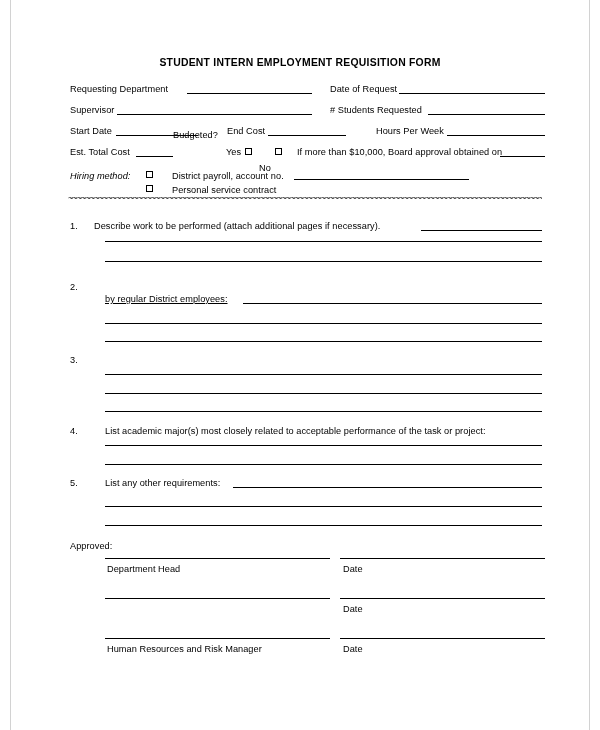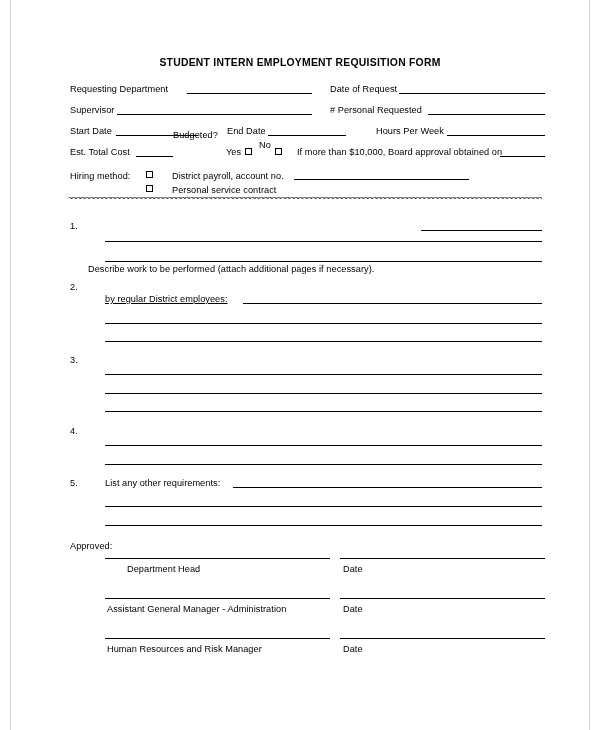--- a/index.html
+++ b/index.html
@@ -88,91 +88,91 @@
 
   <div class="t" style="left:70px; top:84px;">Requesting Department</div>
   <div class="ln" style="left:187px; top:93px; width:125px;"></div>
 
   <div class="t" style="left:330px; top:84px;">Date of Request</div>
   <div class="ln" style="left:399px; top:93px; width:146px;"></div>
 
   <div class="t" style="left:70px; top:105px;text-align:right;">Supervisor</div>
   <div class="ln" style="left:117px; top:114px; width:195px;"></div>
 
-  <div class="t" style="left:330px; top:105px;"># Personal Requested</div>
+  <div class="t" style="left:330px; top:105px;"># Students Requested</div>
   <div class="ln" style="left:428px; top:114px; width:117px;"></div>
 
   <div class="t" style="left:70px; top:126px;">Start Date</div>
   <div class="ln" style="left:116px; top:135px; width:82px;"></div>
 
-  <div class="t" style="left:227px; top:126px;">End Date</div>
+  <div class="t" style="left:227px; top:126px;">End Cost</div>
   <div class="ln" style="left:268px; top:135px; width:78px;"></div>
 
   <div class="t" style="left:376px; top:126px;">Hours Per Week</div>
   <div class="ln" style="left:447px; top:135px; width:98px;"></div>
 
   <div class="t" style="left:70px; top:147px;">Est. Total Cost</div>
   <div class="ln" style="left:136px; top:156px; width:37px;"></div>
 
   <div class="t" style="left:173px; top:130px;text-align:center;">Budgeted?</div>
   <div class="t" style="left:226px; top:147px;">Yes</div>
   <div class="cb" style="left:245px; top:148px;"></div>
-  <div class="t" style="left:259px; top:140px;">No</div>
+  <div class="t" style="left:259px; top:163px;">No</div>
   <div class="cb" style="left:275px; top:148px;"></div>
 
   <div class="t" style="left:297px; top:147px;">If more than $10,000, Board approval obtained on</div>
   <div class="ln" style="left:500px; top:156px; width:45px;"></div>
 
-  <div class="t" style="left:70px; top:171px;">Hiring method:</div>
+  <div class="t" style="left:70px; top:171px;font-style:italic;">Hiring method:</div>
 
   <div class="cb" style="left:146px; top:171px;"></div>
   <div class="t" style="left:172px; top:171px;">District payroll, account no.</div>
   <div class="ln" style="left:294px; top:179px; width:175px;"></div>
 
   <div class="cb" style="left:146px; top:185px;"></div>
   <div class="t" style="left:172px; top:185px;">Personal service contract</div>
 
   <div class="wave" style="left:68px; top:193px; width:474px;">~~~~~~~~~~~~~~~~~~~~~~~~~~~~~~~~~~~~~~~~~~~~~~~~~~~~~~~~~~~~~~~~~~~~~~~~~~~~~~~~~~~~~~~~~~~~~~~~~~~~~~~~~~~~~~~~~~~~~~~~~~~~~~~~~~~~~~~~~~~~~~~~~~~~~~~~~~~~</div>
 
   <div class="t" style="left:70px; top:221px;">1.</div>
-  <div class="t" style="left:88px; top:221px;margin-top:43px;">Describe work to be performed (attach additional pages if necessary).</div>
+  <div class="t" style="left:94px; top:221px;">Describe work to be performed (attach additional pages if necessary).</div>
   <div class="ln" style="left:421px; top:230px; width:121px;"></div>
   <div class="ln" style="left:105px; top:241px; width:437px;"></div>
   <div class="ln" style="left:105px; top:261px; width:437px;"></div>
 
   <div class="t" style="left:70px; top:282px;">2.</div>
   <div class="t" style="left:105px; top:294px;text-decoration:underline;">by regular District employees:</div>
   <div class="ln" style="left:243px; top:303px; width:299px;"></div>
   <div class="ln" style="left:105px; top:323px; width:437px;"></div>
   <div class="ln" style="left:105px; top:341px; width:437px;"></div>
 
   <div class="t" style="left:70px; top:355px;">3.</div>
   <div class="ln" style="left:105px; top:374px; width:437px;"></div>
   <div class="ln" style="left:105px; top:393px; width:437px;"></div>
   <div class="ln" style="left:105px; top:411px; width:437px;"></div>
 
   <div class="t" style="left:70px; top:426px;">4.</div>
+  <div class="t" style="left:105px; top:426px;">List academic major(s) most closely related to acceptable performance of the task or project:</div>
   <div class="ln" style="left:105px; top:445px; width:437px;"></div>
   <div class="ln" style="left:105px; top:464px; width:437px;"></div>
 
   <div class="t" style="left:70px; top:478px;">5.</div>
   <div class="t" style="left:105px; top:478px;">List any other requirements:</div>
   <div class="ln" style="left:233px; top:487px; width:309px;"></div>
   <div class="ln" style="left:105px; top:506px; width:437px;"></div>
   <div class="ln" style="left:105px; top:525px; width:437px;"></div>
 
   <div class="t" style="left:70px; top:533px;margin-top:8px;">Approved:</div>
 
   <div class="ln" style="left:105px; top:558px; width:225px;"></div>
-  <div class="t" style="left:107px; top:564px;margin-left:20px;">Department Head</div>
+  <div class="t" style="left:107px; top:564px;">Department Head</div>
   <div class="ln" style="left:340px; top:558px; width:205px;"></div>
   <div class="t" style="left:343px; top:564px;">Date</div>
 
   <div class="ln" style="left:105px; top:598px; width:225px;"></div>
-  <div class="t" style="left:107px; top:604px;">Assistant General Manager - Administration</div>
   <div class="ln" style="left:340px; top:598px; width:205px;"></div>
   <div class="t" style="left:343px; top:604px;">Date</div>
 
   <div class="ln" style="left:105px; top:638px; width:225px;"></div>
   <div class="t" style="left:107px; top:644px;">Human Resources and Risk Manager</div>
   <div class="ln" style="left:340px; top:638px; width:205px;"></div>
   <div class="t" style="left:343px; top:644px;">Date</div>
 
 </div>
 

